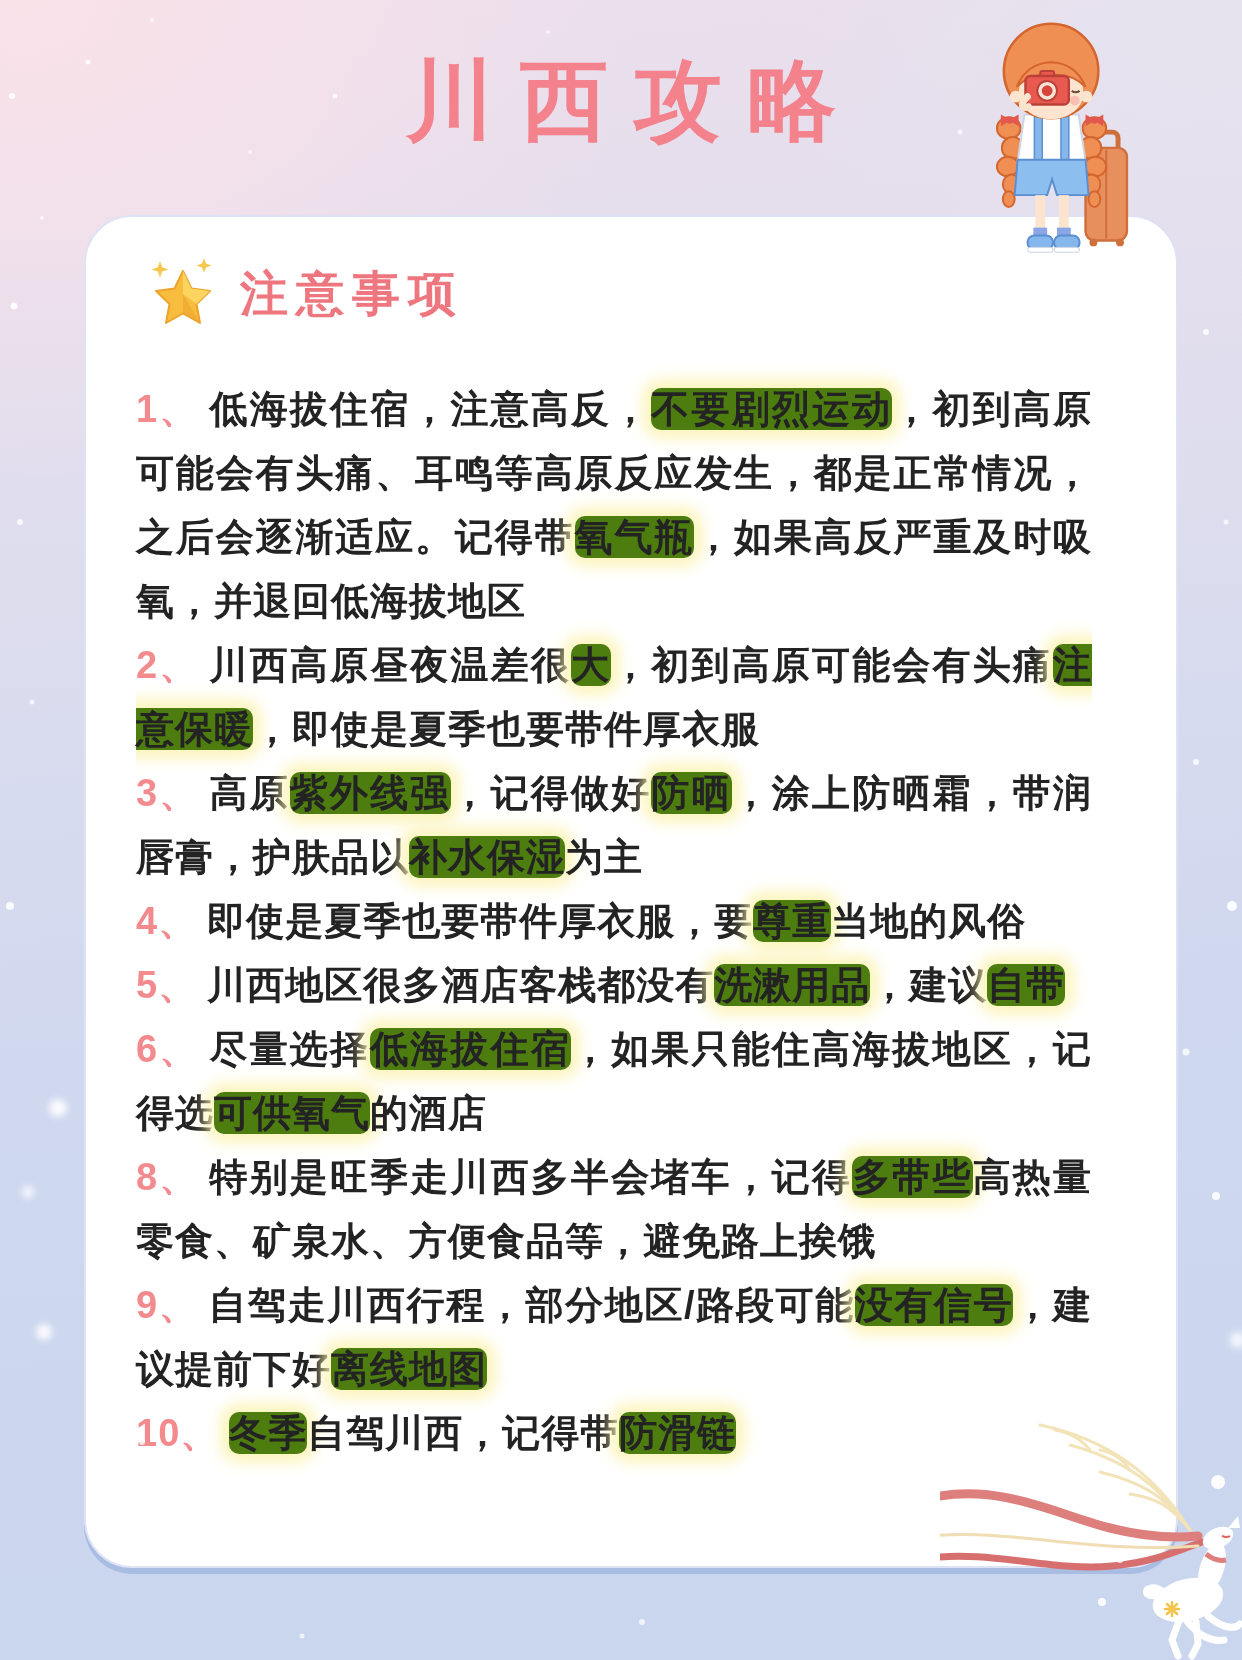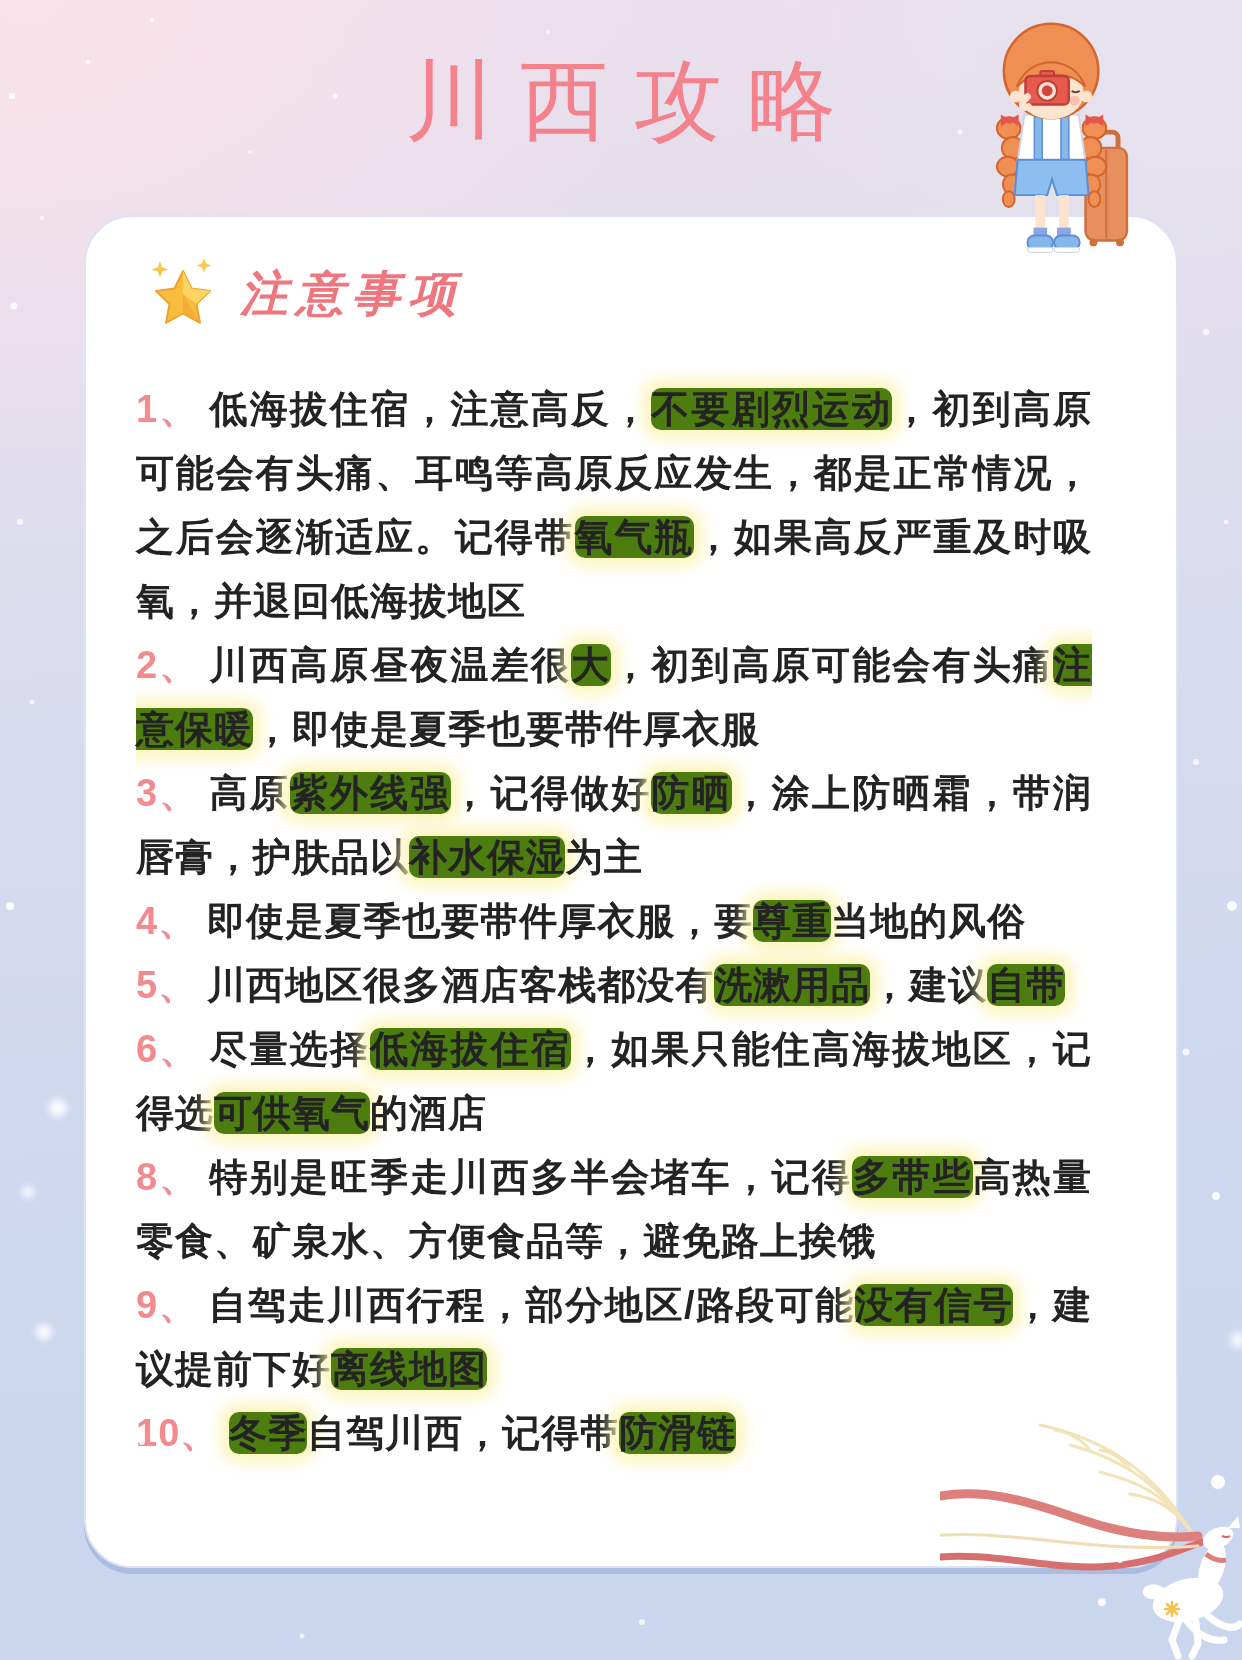--- a/index.html
+++ b/index.html
@@ -6,30 +6,30 @@
   body{
     width:1242px;height:1660px;position:relative;overflow:hidden;
     font-family:"Liberation Sans","DejaVu Sans",sans-serif;
     background:
       radial-gradient(1000px 780px at 2% 0%, #fae2e9 0%, rgba(250,226,233,0) 62%),
       radial-gradient(700px 520px at 97% 2%, rgba(229,227,239,.95) 0%, rgba(229,227,239,0) 62%),
       linear-gradient(175deg,#ecdfec 0%,#ddddee 34%,#cfd8ef 62%,#c9d6ee 100%);
   }
   .title{
     position:absolute;top:42px;left:0;width:100%;margin:0;
-    text-align:center;font-size:88px;font-weight:normal;
+    text-align:center;font-size:88px;font-weight:bold;
     color:#f3828c;letter-spacing:26px;padding-left:26px;box-sizing:border-box;
   }
   .card{
     position:absolute;left:84px;top:215px;width:1094px;height:1353px;
     background:#ffffff;border:2px solid #dde2f4;border-radius:48px;
     box-shadow:0 6px 0 #a9bde2;box-sizing:border-box;
     padding:40px 84px 0 50px;z-index:1;
   }
-  .heading-row{display:flex;align-items:center;gap:20px;margin-left:10px;font-style:italic;}
+  .heading-row{display:flex;align-items:center;gap:20px;margin-left:10px;}
   .star-icon{width:74px;height:74px;flex:0 0 auto;}
   .heading-text{font-size:48px;font-weight:bold;color:#ee767f;letter-spacing:8px;}
   .list{margin-top:46px;font-size:38px;line-height:64px;color:#232323;
         font-weight:600;letter-spacing:1px;text-align:justify;}
   .item{display:block;}
   .num{color:#f28a8e;padding-right:10px;font-weight:bold;}
   .hl{
     background:#4d7c0f;border-radius:10px;
     box-shadow:0 0 14px 9px rgba(251,243,180,.85);
   }

